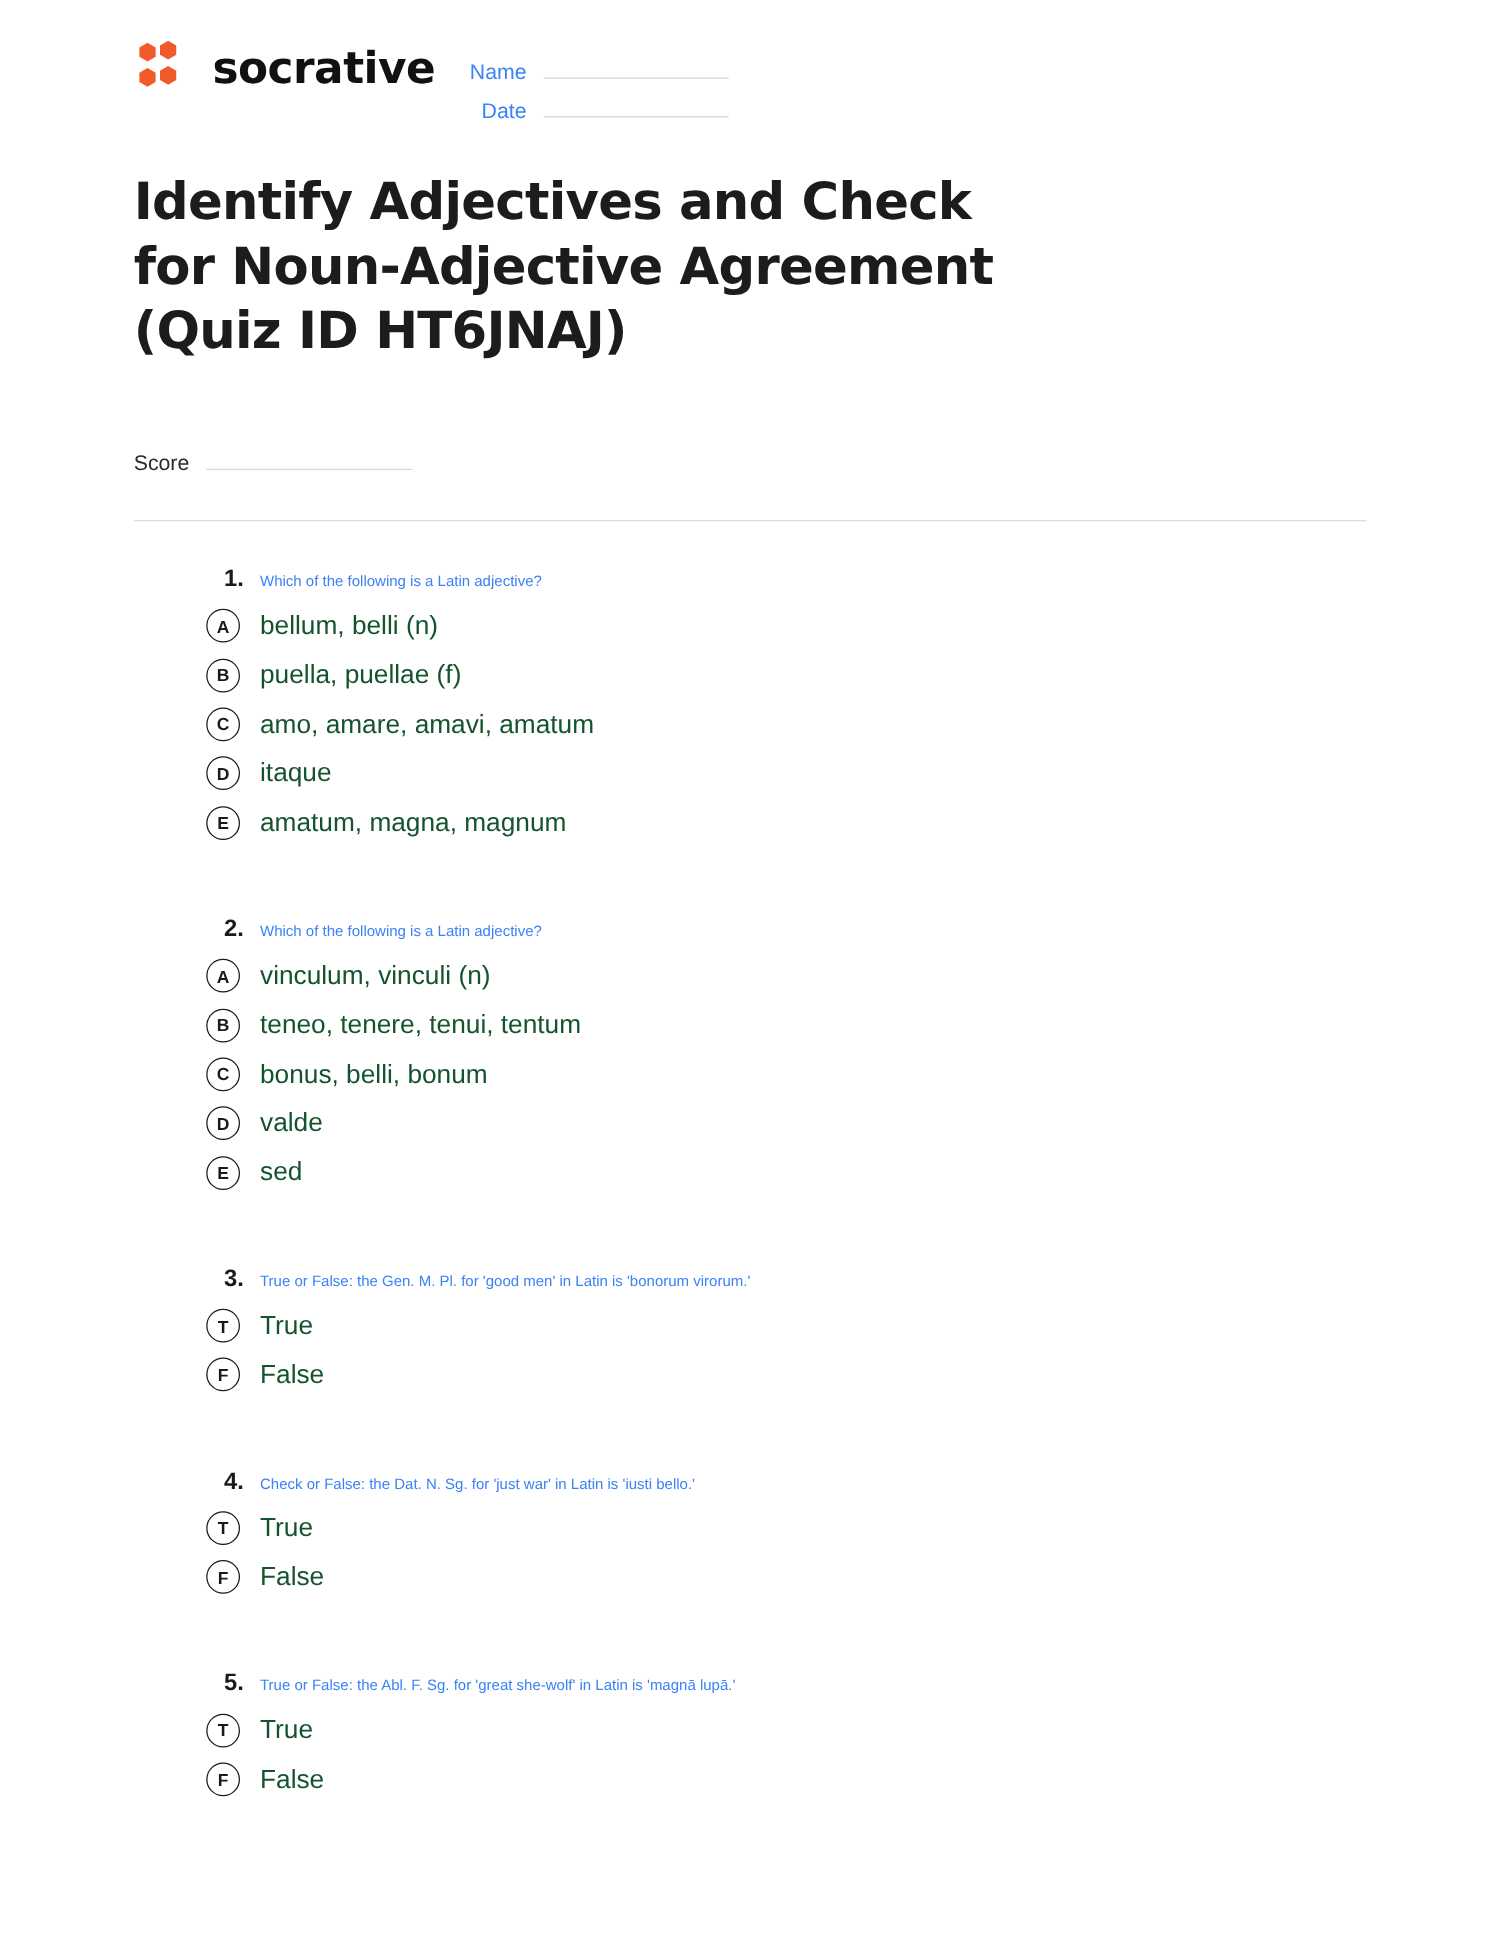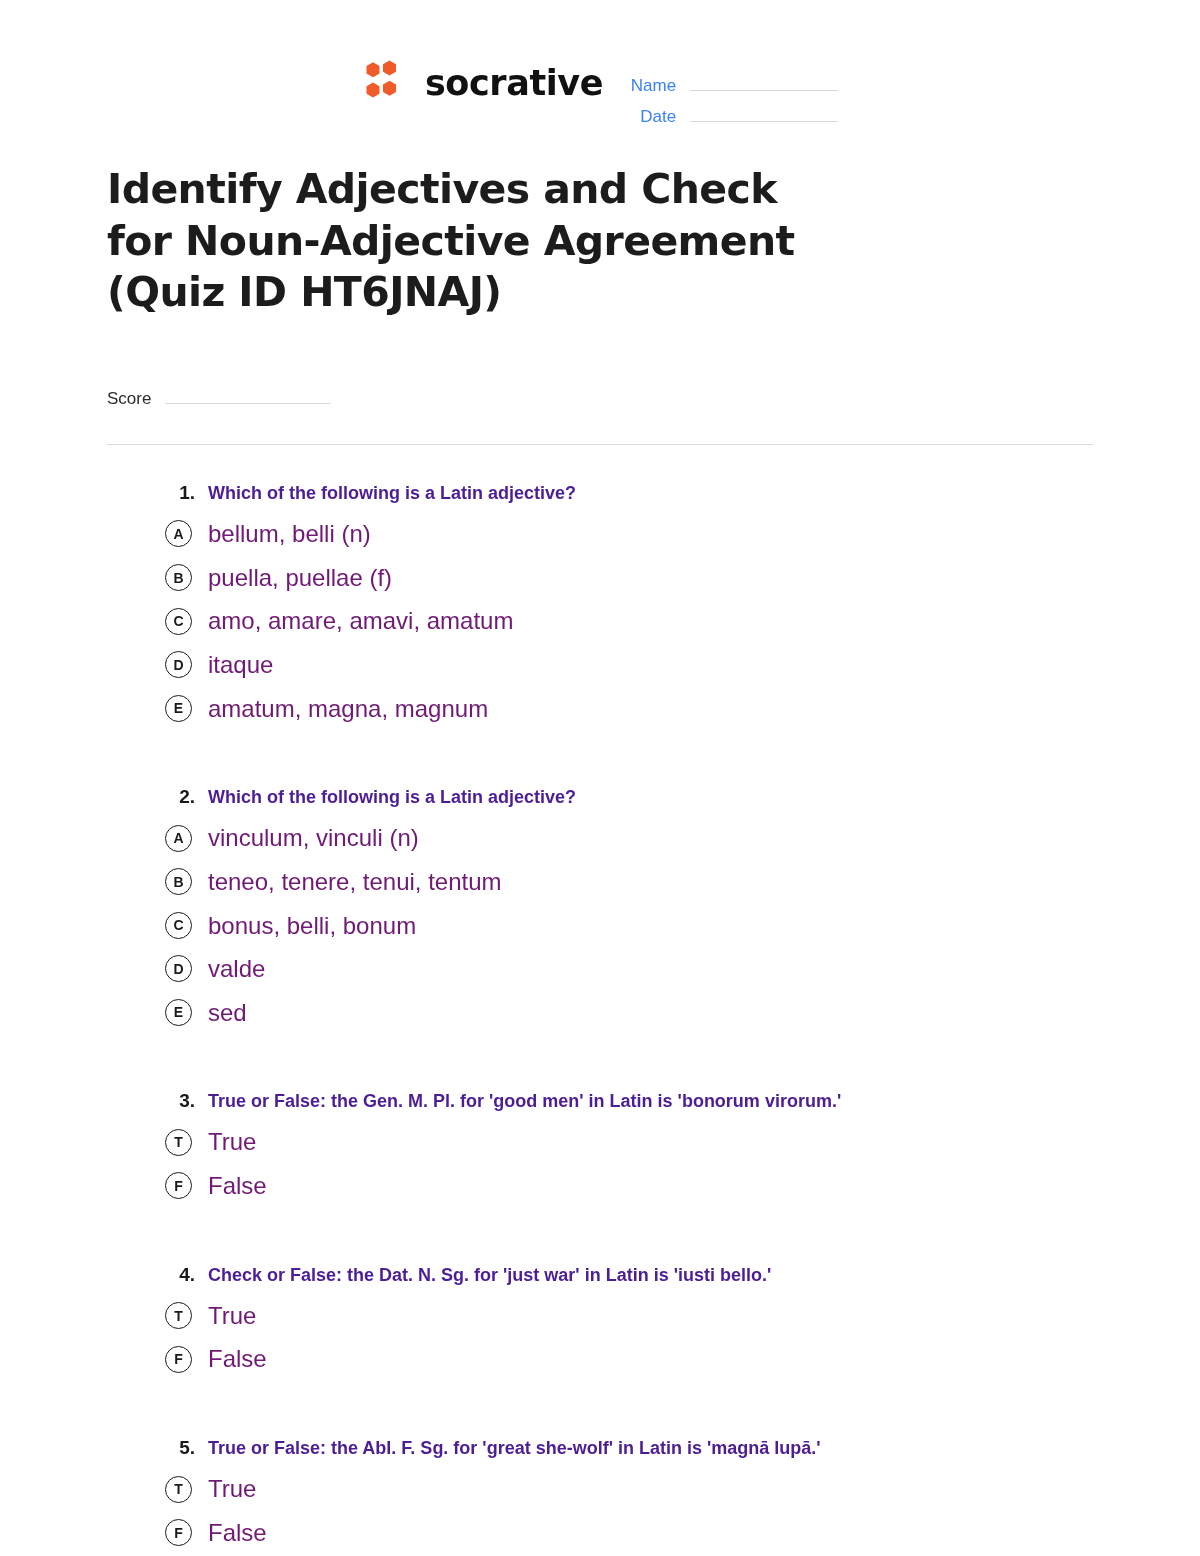--- a/index.html
+++ b/index.html
@@ -19,22 +19,22 @@
     width: 1200px;
     height: 1556px;
     box-sizing: border-box;
     padding: 0 107px;
   }
 
   
   .header {
     display: flex;
     align-items: flex-start;
-    justify-content: center;
-    padding-top: 60px;
+    justify-content: flex-start;
+    padding-top: 32px;
   }
   .brand {
     display: flex;
     align-items: center;
     gap: 17px;
   }
   .logo-mark {
     width: 46px;
     height: 46px;
     display: block;
@@ -131,24 +131,23 @@
   .q-number {
     width: 30px;
     min-width: 30px;
     text-align: right;
     font-size: 19px;
     font-weight: 700;
     color: #1a1a1a;
     margin-right: 13px;
   }
   .q-text {
-    font-size: 18px;
-    color: #4c1d95;
+    font-size: 12px;
+    color: #3b82f6;
     line-height: 1.4;
-    font-weight: bold;
   }
 
   .option-row {
     display: flex;
     align-items: center;
     margin-bottom: 10px;
   }
   .option-row:last-child { margin-bottom: 0; }
 
   .opt-circle {
@@ -161,22 +160,22 @@
     align-items: center;
     justify-content: center;
     font-size: 14px;
     font-weight: 700;
     color: #1a1a1a;
     margin-right: 16px;
     box-sizing: border-box;
     line-height: 1;
   }
   .opt-text {
-    font-size: 24px;
-    color: #701a75;
+    font-size: 21px;
+    color: #14532d;
     line-height: 1.4;
   }
 </style>
 </head>
 <body>
 
 <div class="page">
 
   <div class="header">
 

